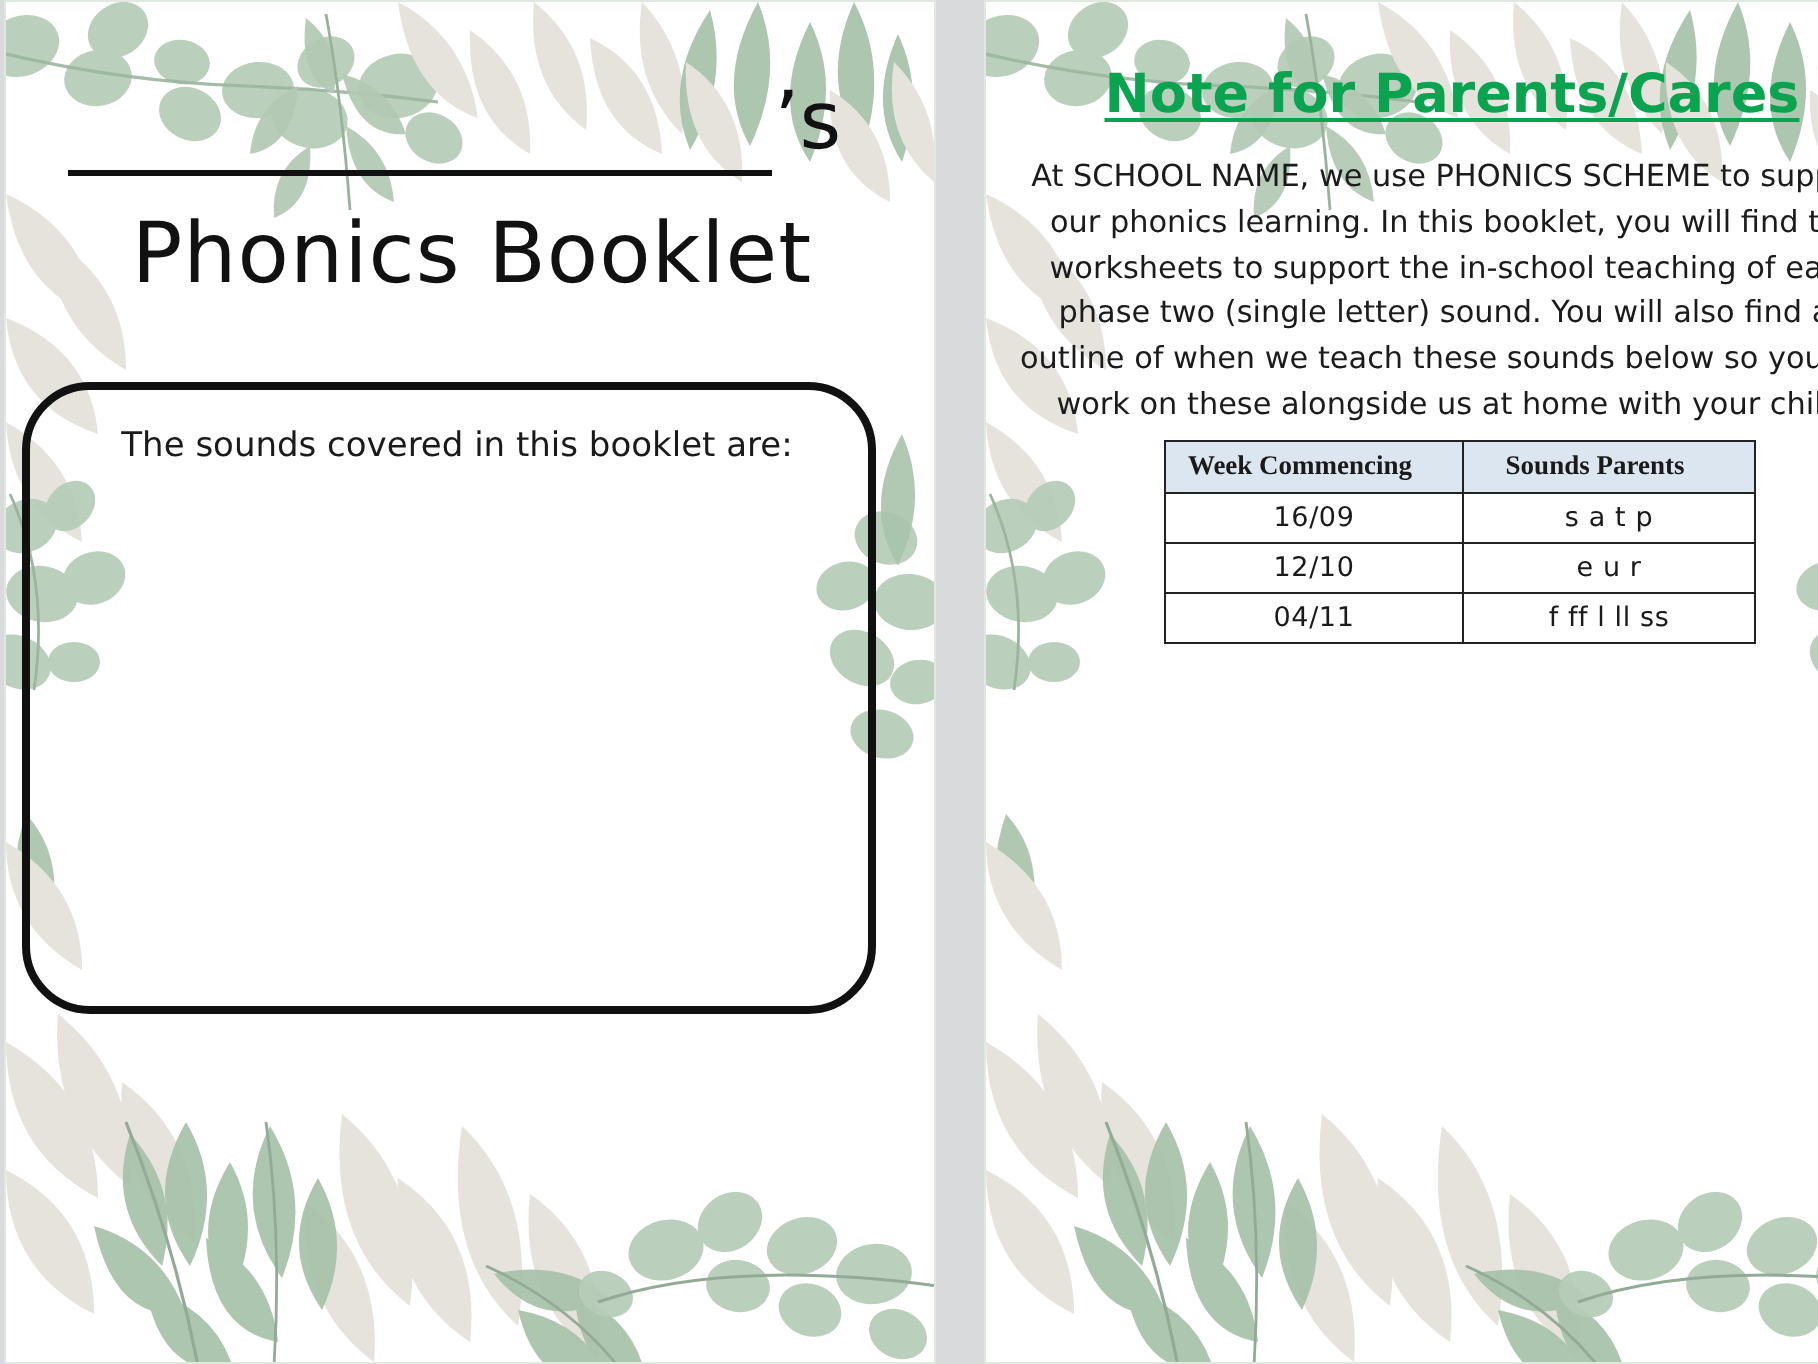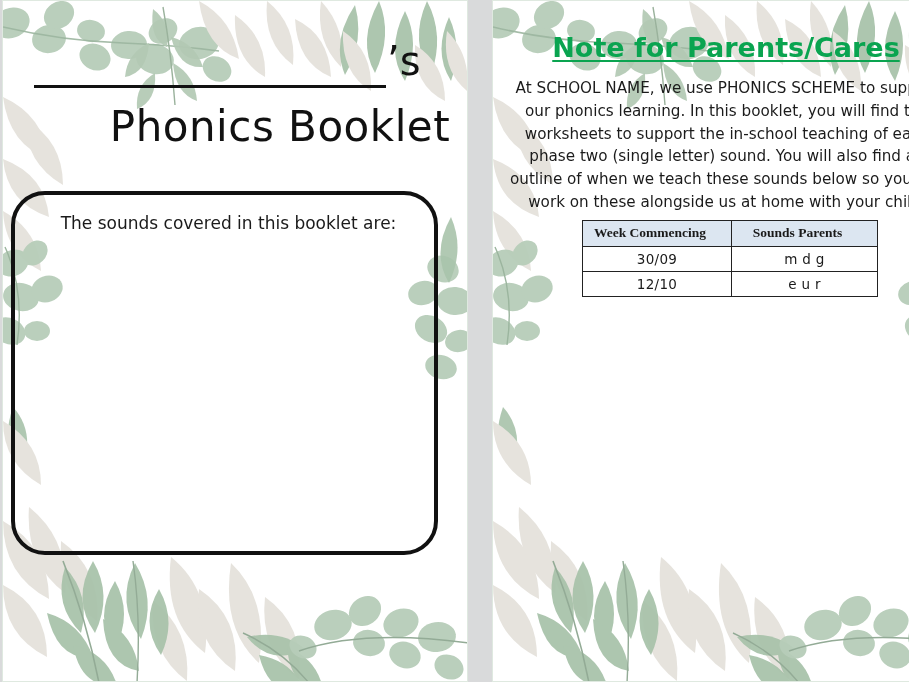--- a/index.html
+++ b/index.html
@@ -74,30 +74,29 @@
     left: 0;
     top: 101px;
     width: 466px;
     text-align: center;
     font-family: "DejaVu Sans", sans-serif;
     font-size: 42px;
     font-weight: 400;
     color: #111111;
     letter-spacing: 0.5px;
     white-space: nowrap;
-    padding-left: 44px;
   }
 
   
   .sounds-box {
     position: absolute;
     left: 8px;
     top: 190px;
     width: 427px;
-    height: 364px;
+    height: 316px;
     border: 4px solid #111111;
     border-radius: 34px;
     box-sizing: border-box;
     background: transparent;
   }
   .sounds-box-text {
     position: absolute;
     left: 28px;
     top: 14px;
     width: 371px;
@@ -475,26 +474,30 @@
             <col class="c2">
           </colgroup>
         <thead>
           <tr>
             <th>Week Commencing</th>
             <th>Sounds Parents</th>
           </tr>
         </thead>
         <tbody>
           <tr>
-            <td>30/09</td>
-            <td>m d g</td>
+            <td>16/09</td>
+            <td>s a t p</td>
           </tr>
           <tr>
             <td>12/10</td>
             <td>e u r</td>
           </tr>
+          <tr>
+            <td>04/11</td>
+            <td>f ff l ll ss</td>
+          </tr>
         </tbody>
       </table>
 
     </div>
   </div>
 
 </div>
 
 </body></html>

